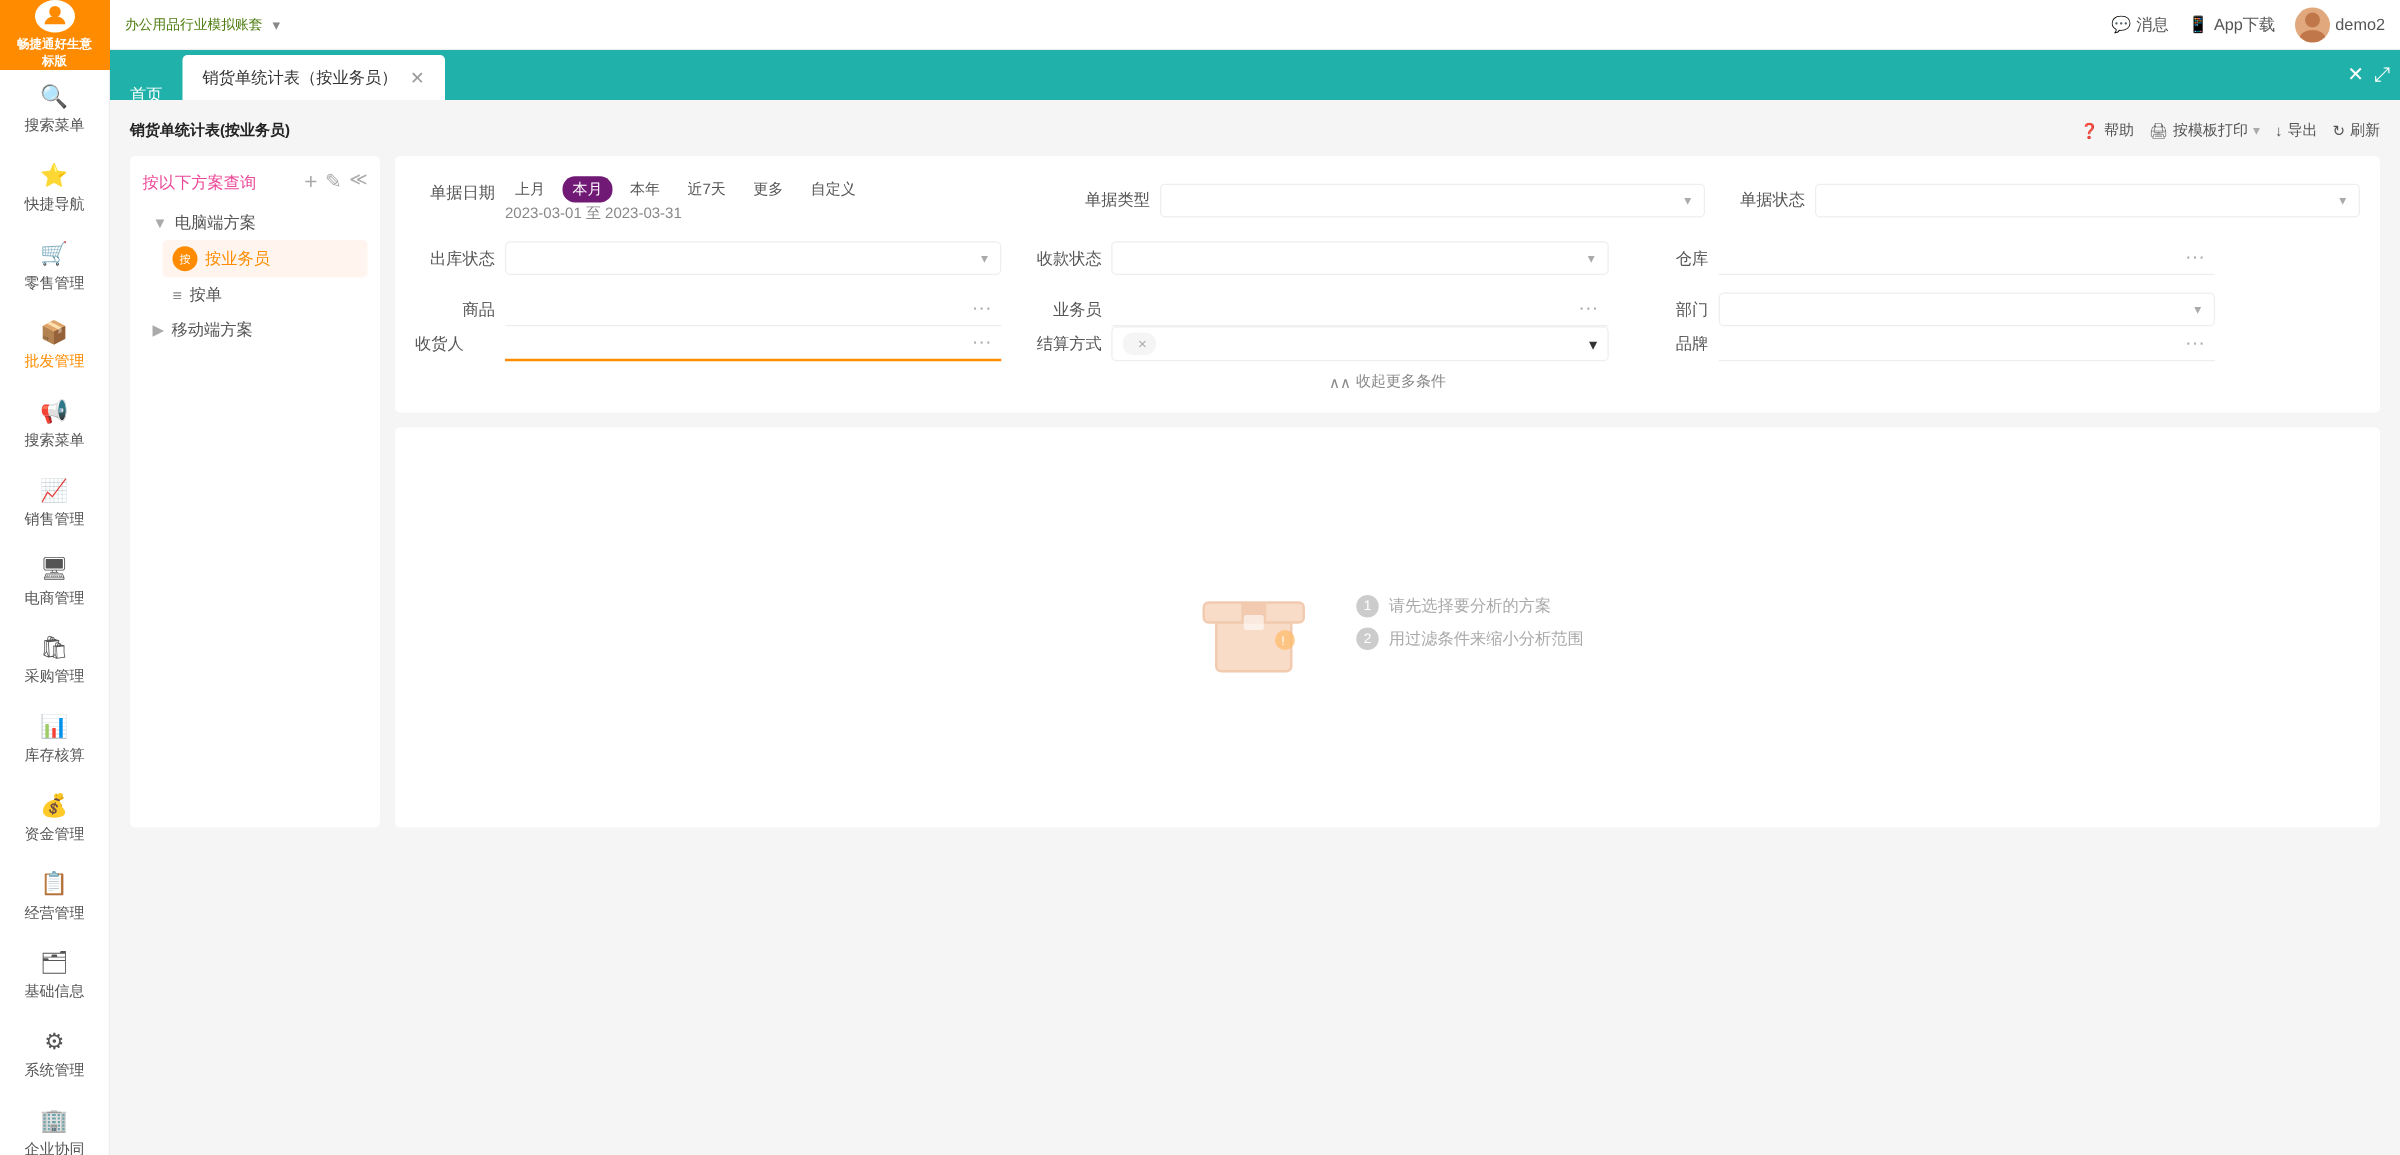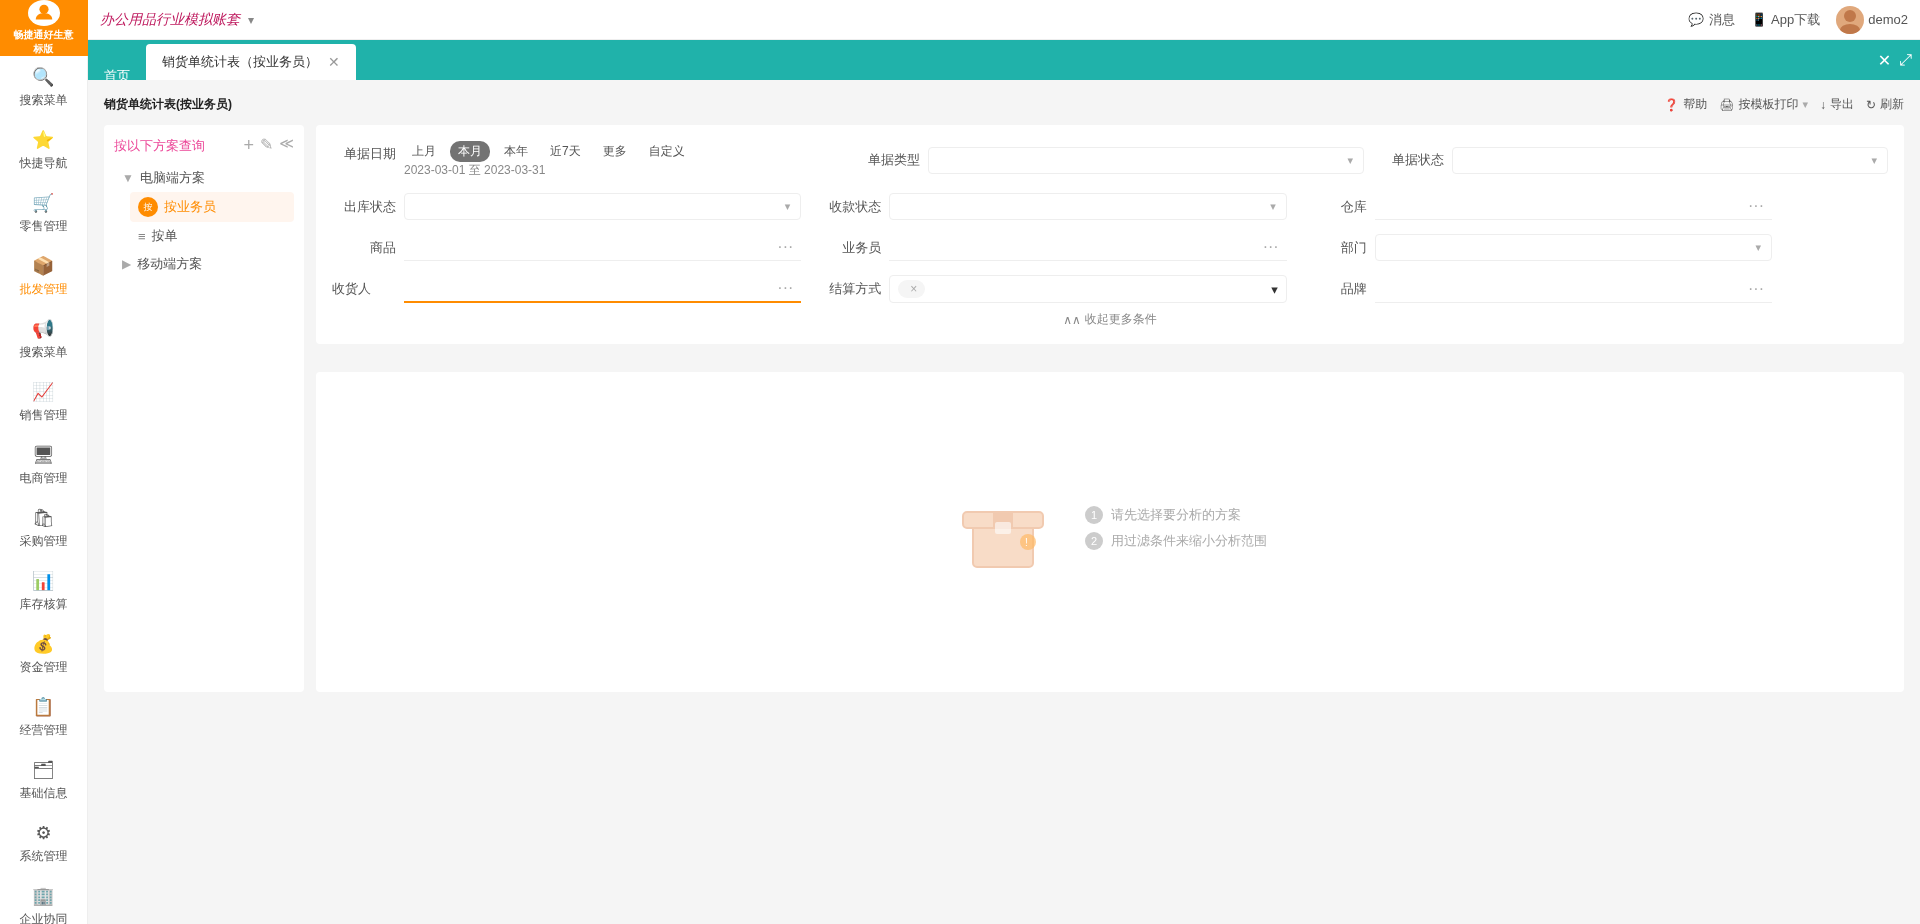--- a/index.html
+++ b/index.html
@@ -15,21 +15,21 @@
     .sidebar-item .si-icon { font-size: 18px; }
     .sidebar-item.active { color: #ff8c00; }
     .sidebar-item.active .si-icon { color: #ff8c00; }
 
     
     .main { flex: 1; display: flex; flex-direction: column; overflow: hidden; }
 
     
     .topbar { height: 40px; background: #fff; border-bottom: 1px solid #eee; display: flex; align-items: center; padding: 0 12px; gap: 8px; justify-content: space-between; }
     .topbar-left { display: flex; align-items: center; gap: 8px; }
-    .topbar-title { font-size: 14px; color: #be185d; font-style: italic; }
+    .topbar-title { font-size: 11px; color: #4d7c0f; }
     .topbar-dropdown { font-size: 12px; color: #888; cursor: pointer; }
     .topbar-right { display: flex; align-items: center; gap: 16px; font-size: 13px; color: #555; }
     .topbar-right-item { display: flex; align-items: center; gap: 4px; cursor: pointer; }
     .avatar { width: 28px; height: 28px; border-radius: 50%; background: #e0a87c; display: flex; align-items: center; justify-content: center; color: #fff; font-size: 12px; overflow: hidden; }
 
     
     .tabbar { height: 40px; background: #20b2aa; display: flex; align-items: center; padding: 0 0; }
     .tab-item { height: 44px; display: flex; align-items: center; padding: 0 16px; cursor: pointer; font-size: 13px; color: rgba(255,255,255,0.85); gap: 6px; margin-top: 31px; }
     .tab-item.home { color: #fff; font-weight: 500; }
     .tab-item.active { background: #fff; color: #333; border-radius: 4px 4px 0 0; margin-top: 4px; height: 36px; }
@@ -42,21 +42,21 @@
 
     
     .page-header { display: flex; align-items: center; justify-content: space-between; margin-bottom: 12px; }
     .page-title { font-size: 12px; font-weight: bold; color: #222; }
     .page-actions { display: flex; align-items: center; gap: 12px; }
     .page-action-btn { display: flex; align-items: center; gap: 4px; font-size: 12px; color: #555; cursor: pointer; }
     .filter-select { flex: 1; display: flex; align-items: center; justify-content: space-between; border: 1px solid #eee; border-radius: 4px; padding: 6px 10px; cursor: pointer; background: #fff; font-size: 13px; color: #555; }
     .filter-select .arrow { color: #aaa; font-size: 11px; }
     .date-filter { display: flex; gap: 6px; font-size: 12px; }
     .date-tag { padding: 2px 8px; border-radius: 3px; cursor: pointer; color: #555; }
-    .date-tag.active { background: #737373; color: #fff; border-radius: 10px; }
+    .date-tag.active { background: #701a75; color: #fff; border-radius: 10px; }
     .date-range { color: #888; font-size: 12px; }
     .collapse-btn { display: flex; align-items: center; justify-content: center; gap: 4px; color: #888; font-size: 12px; cursor: pointer; margin: 8px auto 0; width: fit-content; }
     .filter-x-tag { display: flex; align-items: center; gap: 4px; background: #f5f5f5; border-radius: 10px; padding: 2px 8px; font-size: 12px; color: #555; }
     .filter-x-tag .x { cursor: pointer; color: #aaa; font-size: 12px; }
 
     
     .left-panel { width: 200px; background: #fff; border-radius: 4px; padding: 10px; flex-shrink: 0; }
     .left-panel-header { display: flex; align-items: center; justify-content: space-between; margin-bottom: 8px; }
     .left-panel-title { font-size: 13px; color: #ec4899; font-family: Liberation Serif, serif; }
     .left-panel-actions { display: flex; gap: 6px; color: #aaa; cursor: pointer; }
@@ -249,21 +249,21 @@
               <span>按单</span>
             </div>
           </div>
           <div class="tree-item">
             <span class="tree-expand">▶</span>
             <span>移动端方案</span>
           </div>
         </div>
       </div>
 
-      <div style="flex:1; display:flex; flex-direction:column; gap:16px;">
+      <div style="flex:1; display:flex; flex-direction:column; gap:0;">
         <div class="main-filter">
 
           <div style="display:flex; gap:16px; margin-bottom:14px;">
 
             <div style="flex:1; display:flex; align-items:flex-start; gap:8px;">
               <span style="width:64px;text-align:right;color:#555;font-size:13px;flex-shrink:0;padding-top:4px;">单据日期</span>
               <div style="flex:1;">
                 <div class="date-filter">
                   <span class="date-tag">上月</span>
                   <span class="date-tag active">本月</span>
@@ -311,21 +311,21 @@
             </div>
             <div style="flex:1; display:flex; align-items:center; gap:8px;">
               <span style="width:64px;text-align:right;color:#555;font-size:13px;flex-shrink:0;">仓库</span>
               <div style="flex:1; border-bottom:1px solid #eee; padding:4px 8px; display:flex; align-items:center; justify-content:flex-end; cursor:pointer;">
                 <span style="color:#aaa;font-size:16px;">···</span>
               </div>
             </div>
             <div style="width:100px;flex-shrink:0;"></div>
           </div>
 
-          <div style="display:flex; gap:16px; margin-bottom:14px;">
+          <div style="display:flex; gap:16px; ">
             <div style="flex:1; display:flex; align-items:center; gap:8px;">
               <span style="width:64px;text-align:right;color:#555;font-size:13px;flex-shrink:0;">商品</span>
               <div style="flex:1; border-bottom:1px solid #eee; padding:4px 8px; display:flex; align-items:center; justify-content:flex-end; cursor:pointer;">
                 <span style="color:#aaa;font-size:16px;">···</span>
               </div>
             </div>
             <div style="flex:1; display:flex; align-items:center; gap:8px;">
               <span style="width:64px;text-align:right;color:#555;font-size:13px;flex-shrink:0;">业务员</span>
               <div style="flex:1; border-bottom:1px solid #eee; padding:4px 8px; display:flex; align-items:center; justify-content:flex-end; cursor:pointer;">
                 <span style="color:#aaa;font-size:16px;">···</span>

